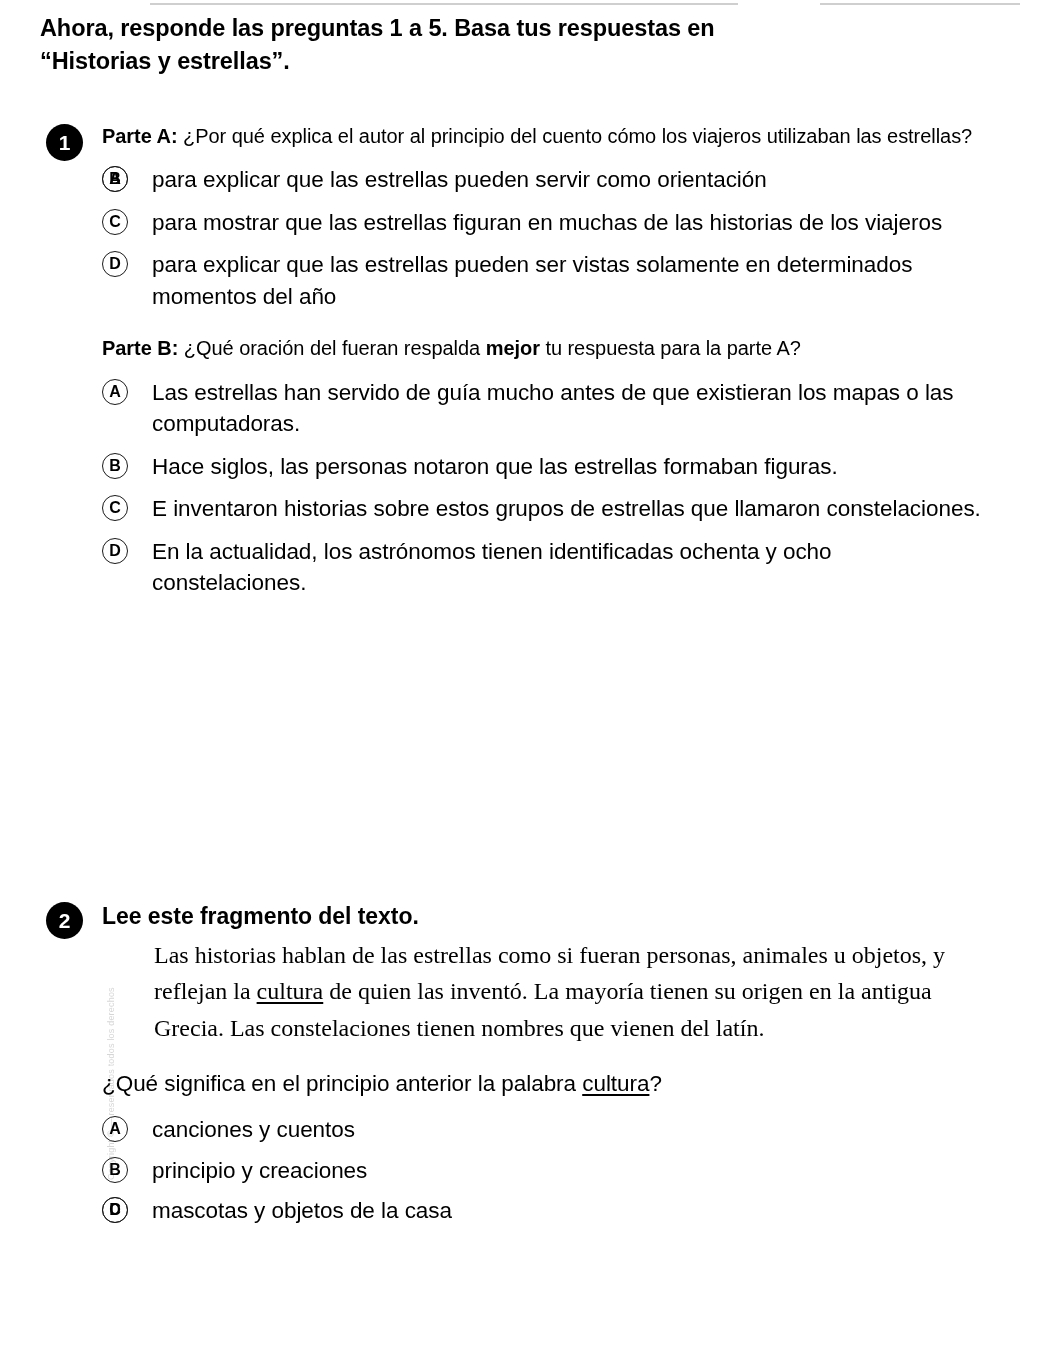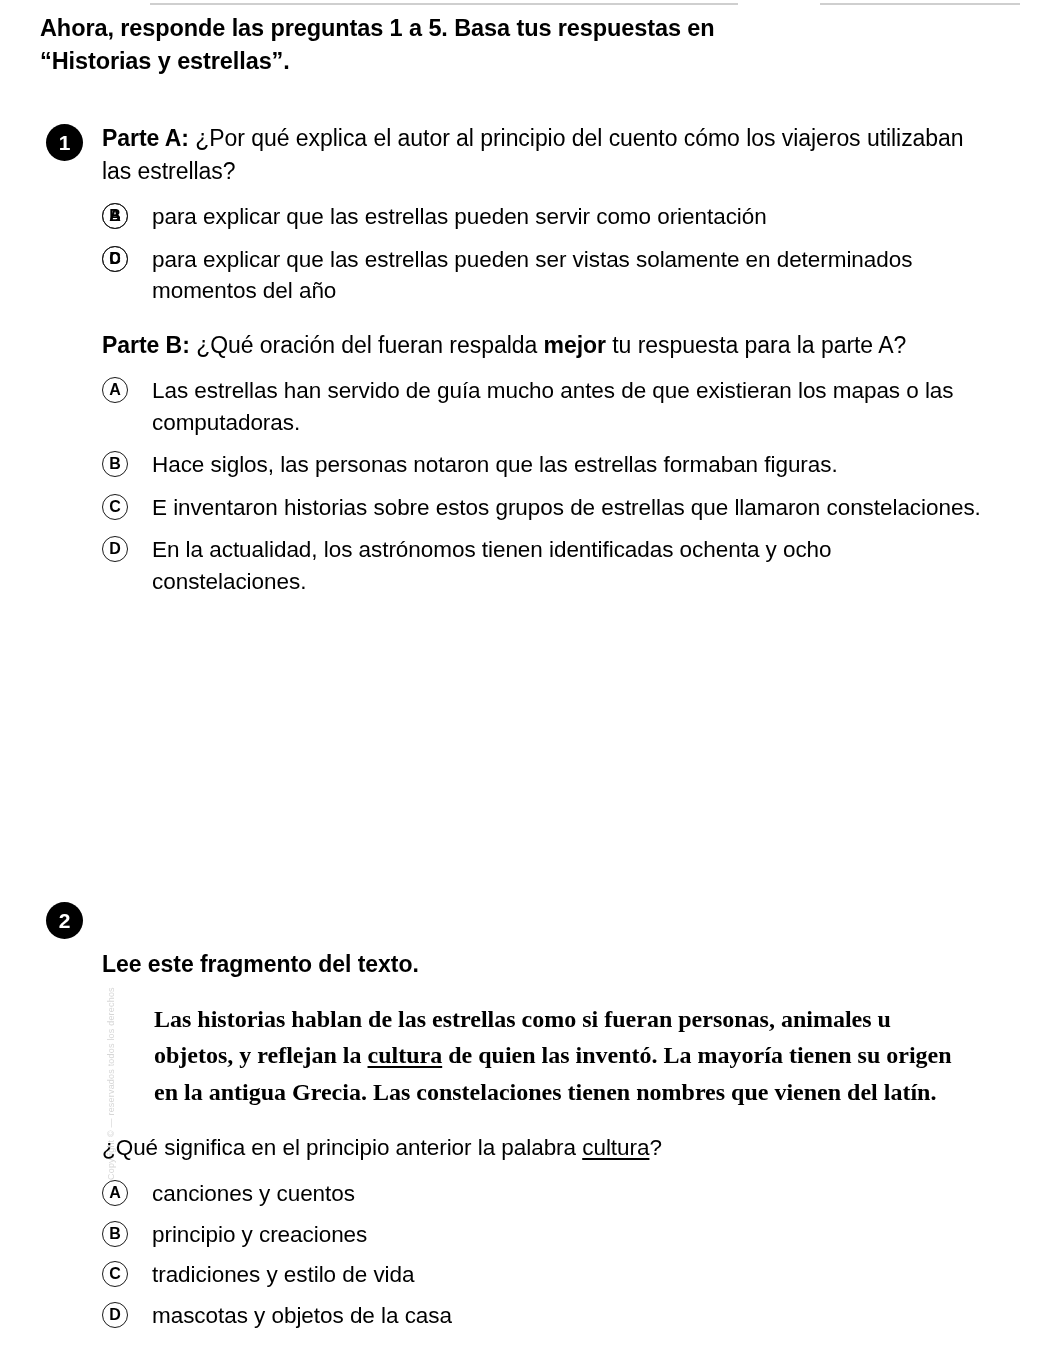--- a/index.html
+++ b/index.html
@@ -98,27 +98,26 @@
     width: 880px;
   }
 
   .q-stem {
     font-size: 23px;
     line-height: 1.42;
     letter-spacing: -0.05px;
   }
   .q-stem.bold {
     font-weight: bold;
-    margin-top: 48px;
   }
   .part-label { font-weight: bold; }
 
   .part {
     margin-top: 22px;
-    font-size: 23px;
+    font-size: 20px;
     line-height: 1.42;
     letter-spacing: -0.05px;
   }
   .part:first-child { margin-top: 0; }
 
   .choices {
     margin-top: 14px;
   }
   .choice {
     position: relative;
@@ -141,27 +140,26 @@
     border: 1.6px solid #1a1a1a;
     border-radius: 50%;
     font-size: 16px;
     font-weight: bold;
     line-height: 24px;
     text-align: center;
     box-sizing: border-box;
   }
 
   .passage {
-    margin-top: 20px;
+    margin-top: 4px;
     margin-left: 52px;
     width: 800px;
     font-family: "Liberation Serif", serif;
     font-size: 24px;
     line-height: 1.52;
-    font-weight: bold;
   }
   .passage .u,
   .underlined {
     text-decoration: underline;
     text-underline-offset: 3px;
     text-decoration-thickness: 1.6px;
   }
 
   .q-prompt {
     margin-top: 22px;
@@ -201,20 +199,21 @@
       <div class="choices">
         <div class="choice">
           <span class="choice-letter">A</span>
         </div>
         <div class="choice">
           <span class="choice-letter">B</span>
           <span>para explicar que las estrellas pueden servir como orientación</span>
         </div>
         <div class="choice">
           <span class="choice-letter">C</span>
+          <span>para mostrar que las estrellas figuran en muchas de las historias de los viajeros</span>
         </div>
         <div class="choice">
           <span class="choice-letter">D</span>
           <span>para explicar que las estrellas pueden ser vistas solamente en determinados momentos del año</span>
         </div>
       </div>
 
       <div class="part">
         <span class="part-label">Parte B:</span><span> ¿Qué oración del fueran respalda </span><b>mejor</b><span> tu respuesta para la parte A?</span>
       </div>
@@ -255,21 +254,20 @@
         <div class="choice">
           <span class="choice-letter">A</span>
           <span>canciones y cuentos</span>
         </div>
         <div class="choice">
           <span class="choice-letter">B</span>
           <span>principio y creaciones</span>
         </div>
         <div class="choice">
           <span class="choice-letter">C</span>
-          <span>tradiciones y estilo de vida</span>
         </div>
         <div class="choice">
           <span class="choice-letter">D</span>
           <span>mascotas y objetos de la casa</span>
         </div>
       </div>
 
     </div>
   </div>
 

